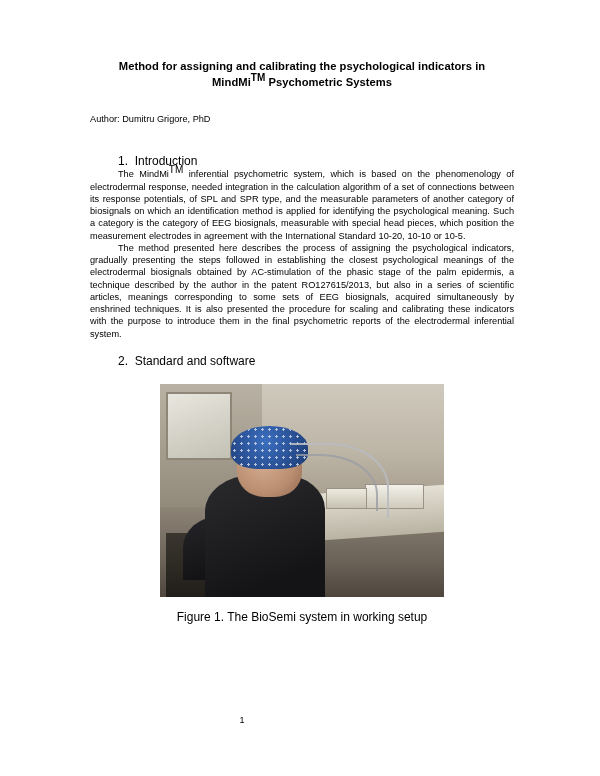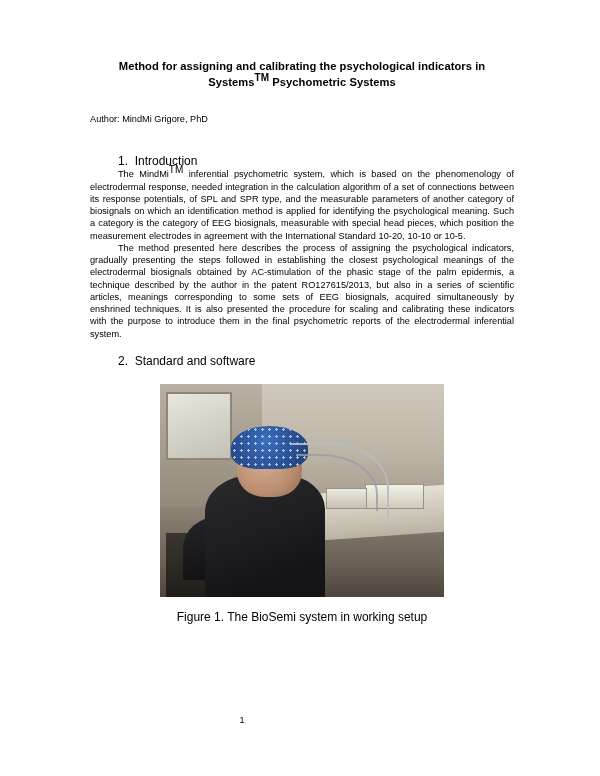--- a/index.html
+++ b/index.html
@@ -181,24 +181,24 @@
   }
 </style>
 </head>
 <body>
 
 <div class="page">
   <div class="content">
 
     <h1 class="doc-title">
       <span>Method for assigning and calibrating the psychological indicators in</span>
-      <span class="line2"><span>Systems</span><sup>TM</sup><span> Psychometric Systems</span></span>
+      <span class="line2"><span>MindMi</span><sup>TM</sup><span> Psychometric Systems</span></span>
     </h1>
 
-    <p class="author">Author: MindMi Grigore, PhD</p>
+    <p class="author">Author: Dumitru Grigore, PhD</p>
 
     <h2 class="section-head s1">
       <span>1.</span>&nbsp;&nbsp;<span>Introduction</span>
     </h2>
 
     <p class="body-text after-head"><span>The MindMi</span><sup>TM</sup><span> inferential psychometric system, which is based on the phenomenology of electrodermal response, needed integration in the calculation algorithm of a set of connections between its response potentials, of SPL and SPR type, and the measurable parameters of another category of biosignals on which an identification method is applied for identifying the psychological meaning. Such a category is the category of EEG biosignals, measurable with special head pieces, which position the measurement electrodes in agreement with the International Standard 10-20, 10-10 or 10-5.</span></p>
 
     <p class="body-text tight">The method presented here describes the process of assigning the psychological indicators, gradually presenting the steps followed in establishing the closest psychological meanings of the electrodermal biosignals obtained by AC-stimulation of the phasic stage of the palm epidermis, a technique described by the author in the patent RO127615/2013, but also in a series of scientific articles, meanings corresponding to some sets of EEG biosignals, acquired simultaneously by enshrined techniques. It is also presented the procedure for scaling and calibrating these indicators with the purpose to introduce them in the final psychometric reports of the electrodermal inferential system.</p>
 
     <h2 class="section-head s2">

